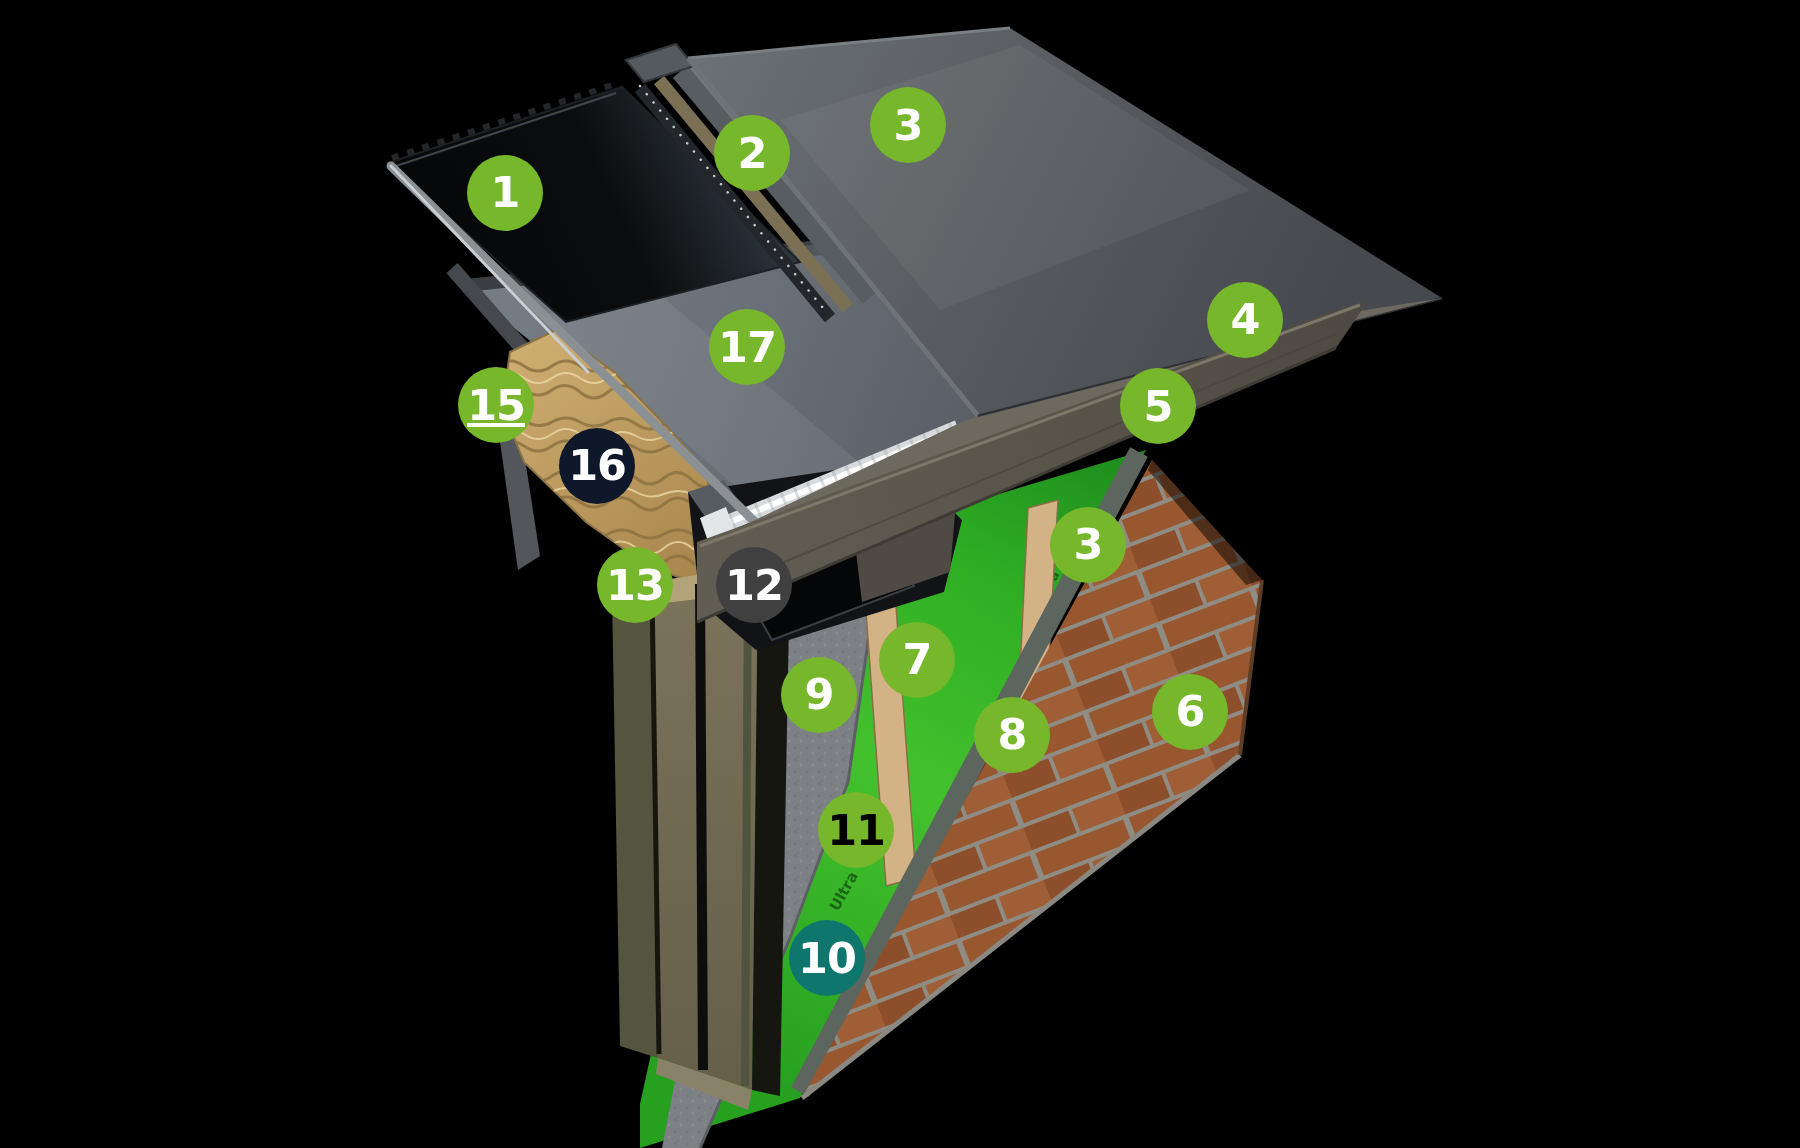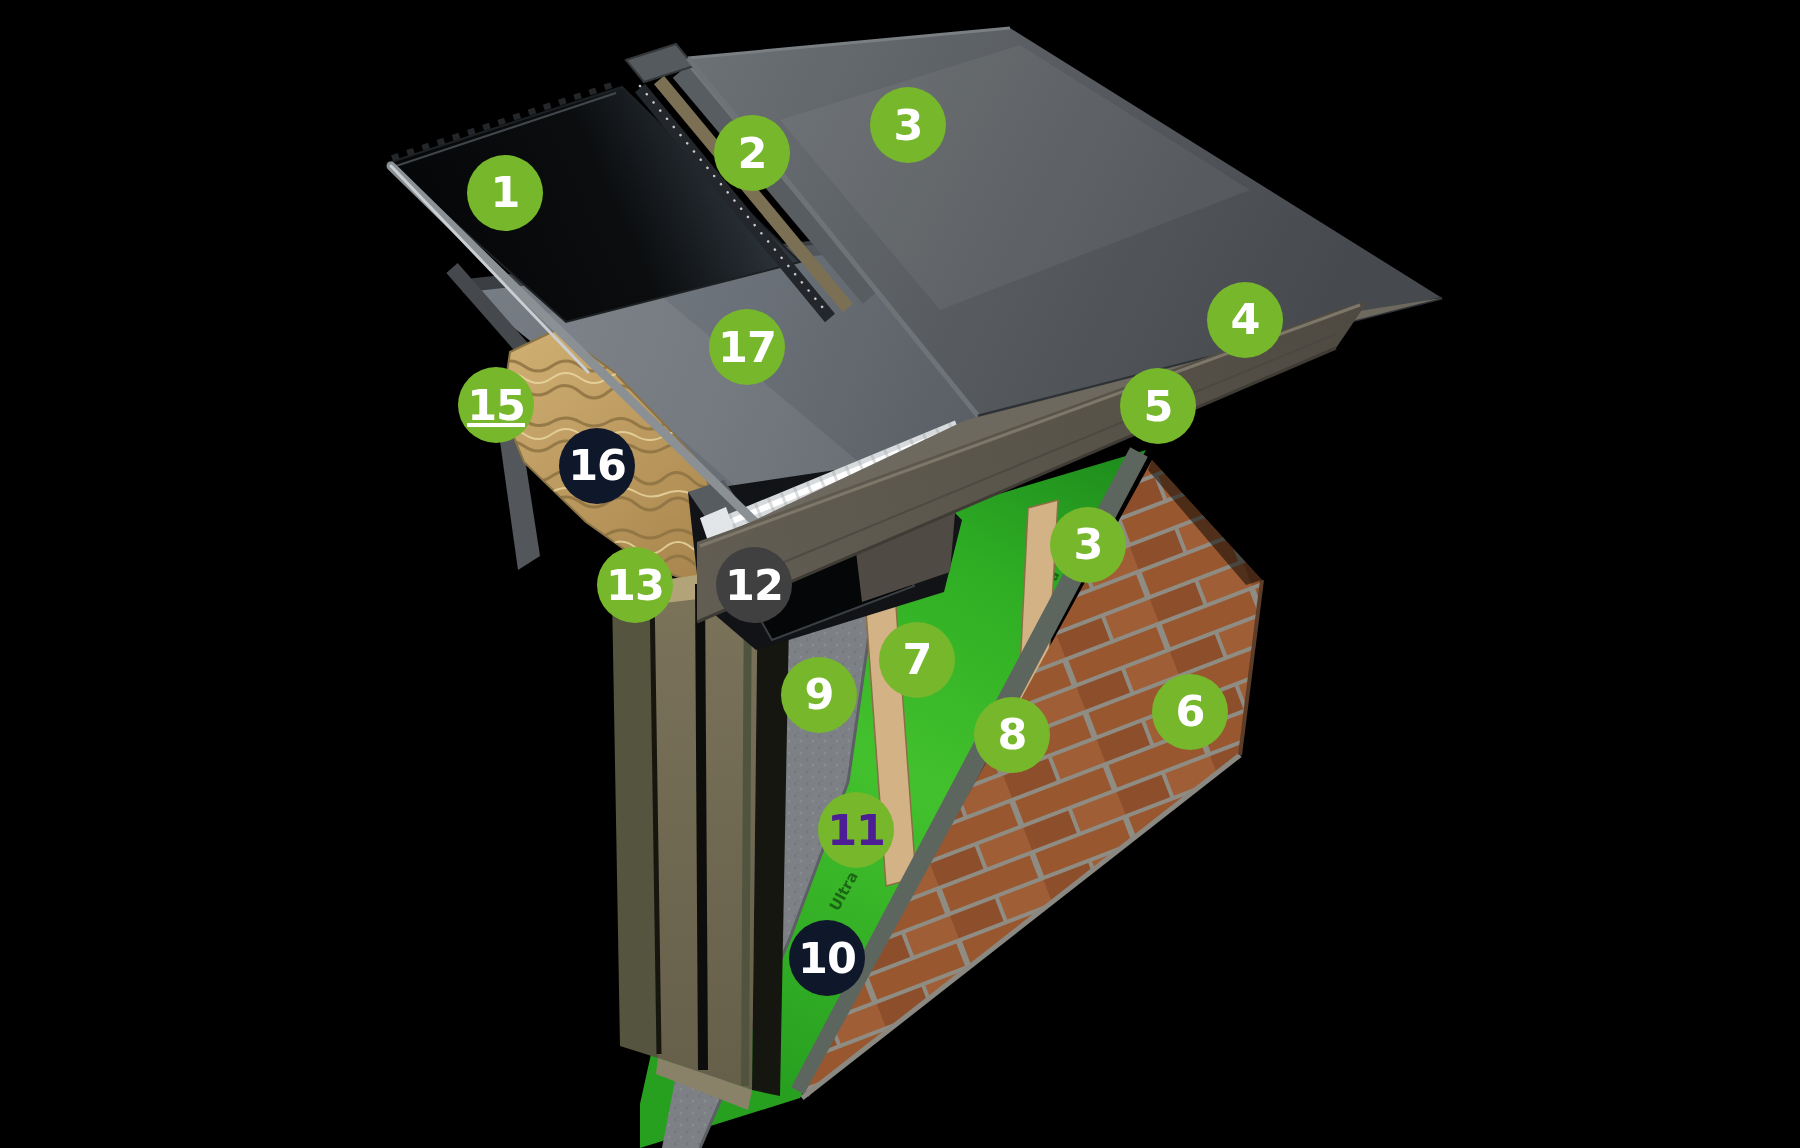--- a/index.html
+++ b/index.html
@@ -180,21 +180,21 @@
 </svg>
 <div class="badge" style="left: 28.06%; top: 16.81%; background: rgb(119, 183, 43); color: rgb(255, 255, 255);">1</div>
     <div class="badge" style="left: 41.78%; top: 13.33%; background: rgb(119, 183, 43); color: rgb(255, 255, 255);">2</div>
     <div class="badge" style="left: 50.44%; top: 10.89%; background: rgb(119, 183, 43); color: rgb(255, 255, 255);">3</div>
     <div class="badge" style="left: 69.17%; top: 27.87%; background: rgb(119, 183, 43); color: rgb(255, 255, 255);">4</div>
     <div class="badge" style="left: 64.33%; top: 35.37%; background: rgb(119, 183, 43); color: rgb(255, 255, 255);">5</div>
     <div class="badge" style="left: 66.11%; top: 62.02%; background: rgb(119, 183, 43); color: rgb(255, 255, 255);">6</div>
     <div class="badge" style="left: 50.94%; top: 57.49%; background: rgb(119, 183, 43); color: rgb(255, 255, 255);">7</div>
     <div class="badge" style="left: 56.22%; top: 64.02%; background: rgb(119, 183, 43); color: rgb(255, 255, 255);">8</div>
     <div class="badge" style="left: 45.5%; top: 60.54%; background: rgb(119, 183, 43); color: rgb(255, 255, 255);">9</div>
-    <div class="badge" style="left: 45.94%; top: 83.45%; background: #0f172a; color: rgb(255, 255, 255);">10</div>
-    <div class="badge" style="left: 47.56%; top: 72.3%; background: rgb(119, 183, 43); color: #4c1d95;">11</div>
+    <div class="badge" style="left: 45.94%; top: 83.45%; background: #0f766e; color: rgb(255, 255, 255);">10</div>
+    <div class="badge" style="left: 47.56%; top: 72.3%; background: rgb(119, 183, 43); color: #000000;">11</div>
     <div class="badge" style="left: 41.89%; top: 50.96%; background: #404040; color: rgb(255, 255, 255);">12</div>
     <div class="badge" style="left: 35.28%; top: 50.96%; background: rgb(119, 183, 43); color: rgb(255, 255, 255);">13</div>
     <div class="badge" style="left: 60.44%; top: 47.47%; background: rgb(119, 183, 43); color: rgb(255, 255, 255);">3</div>
     <div class="badge" style="left: 27.56%; top: 35.28%; background: rgb(119, 183, 43); color: rgb(255, 255, 255); text-decoration: underline;">15</div>
     <div class="badge" style="left: 33.17%; top: 40.59%; background: #0f172a; color: rgb(255, 255, 255);">16</div>
     <div class="badge" style="left: 41.5%; top: 30.23%; background: rgb(119, 183, 43); color: rgb(255, 255, 255);">17</div>
   </div>
 
 </body></html>

